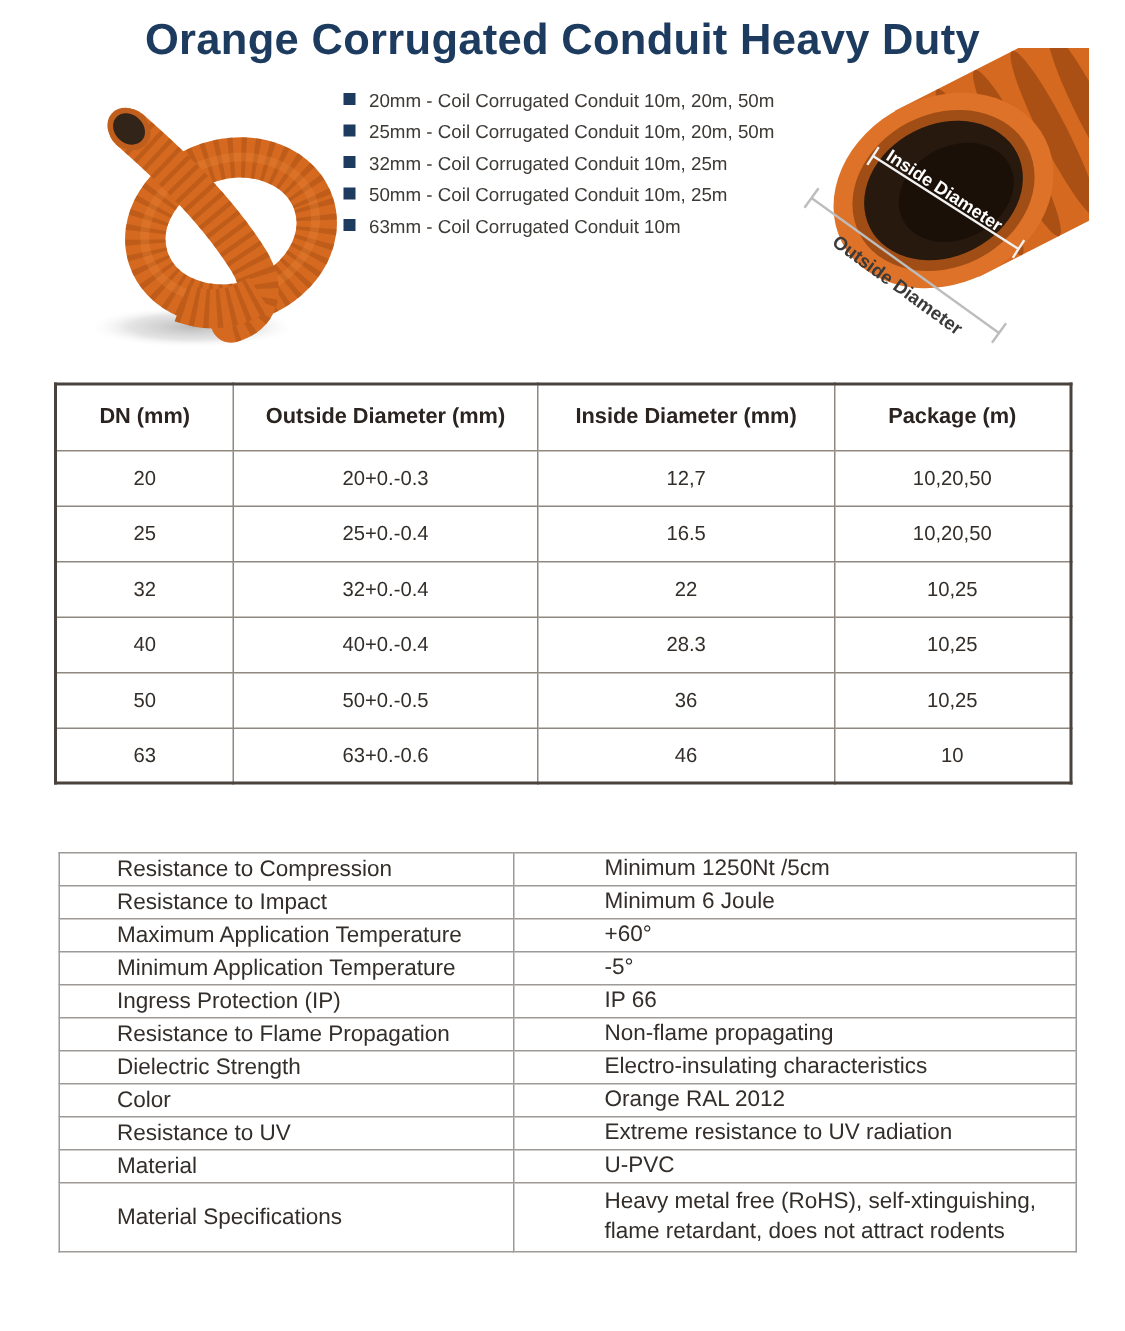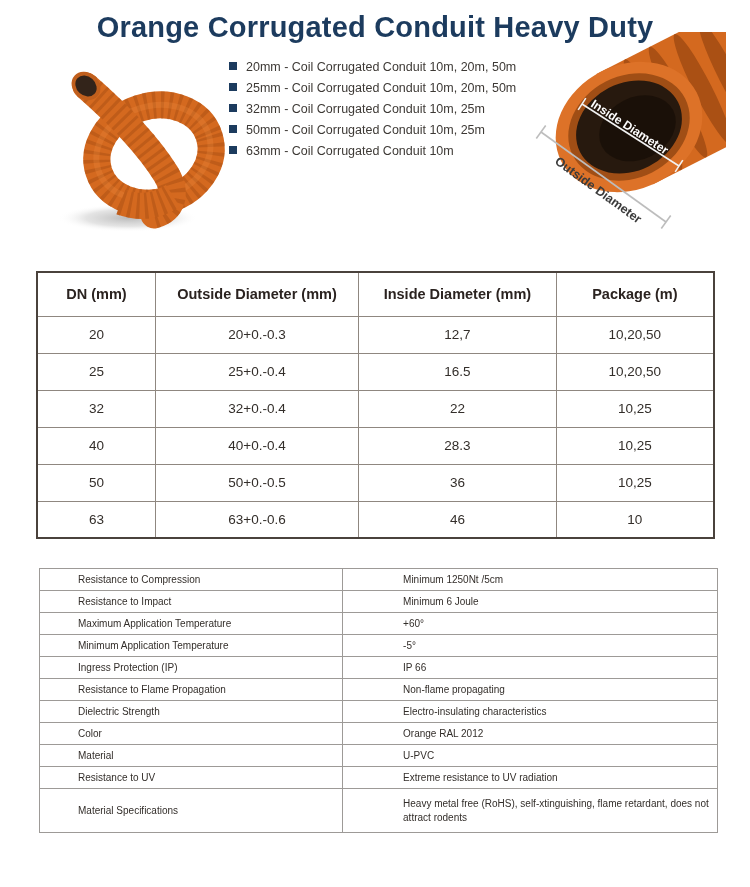--- a/index.html
+++ b/index.html
@@ -26,21 +26,21 @@
   .bullet-list li {
     line-height:21px; font-size:12.5px; color:#3d3935; white-space:nowrap;
   }
   .bullet-sq {
     display:inline-block; width:8px; height:8px; background:#1c3b5e;
     margin-right:9px; vertical-align:1px;
   }
 
   
   .size-table {
-    position:absolute; left:36px; top:271px; width:679px;
+    position:absolute; left:36px; top:255px; width:679px;
     border-collapse:collapse; table-layout:fixed;
   }
   .size-table th, .size-table td {
     border:1px solid #8f8780; text-align:center; vertical-align:middle;
     color:#332e2a; overflow:hidden;
   }
   .size-table th {
     height:44px; font-size:14.5px; font-weight:700; color:#2b2320;
     border-bottom:1px solid #8f8780;
   }
@@ -50,21 +50,21 @@
   .size-table .c2 { width:30.0%; }
   .size-table .c3 { width:29.2%; }
   .size-table .c4 { width:23.3%;margin-left:48px; }
 
   
   .spec-table {
     position:absolute; left:39px; top:568px; width:679px;
     border-collapse:collapse; table-layout:fixed;
   }
   .spec-table td {
-    border:1px solid #9d9a97; font-size:10px; color:#332e2a;
+    border:1px solid #9d9a97; font-size:15px; color:#332e2a;
     height:22px; vertical-align:middle;
   }
   .spec-table td.spec-label { width:44.7%; padding-left:38px; }
   .spec-table td.spec-value { width:55.3%; padding-left:60px; line-height:1.35; }
   .spec-table tr.tall td { height:44px; }
   .spec-table tr.tall td.spec-value { padding-top:2px; padding-bottom:2px; padding-right:6px; }
 
   svg text { font-family:"Liberation Sans", sans-serif; }
 </style>
 </head>
@@ -230,26 +230,26 @@
       </tr>
       <tr>
         <td class="spec-label">Dielectric Strength</td>
         <td class="spec-value">Electro-insulating characteristics</td>
       </tr>
       <tr>
         <td class="spec-label">Color</td>
         <td class="spec-value">Orange RAL 2012</td>
       </tr>
       <tr>
+        <td class="spec-label">Resistance to UV</td>
+        <td class="spec-value">Extreme resistance to UV radiation</td>
+      </tr>
+      <tr>
         <td class="spec-label">Material</td>
         <td class="spec-value">U-PVC</td>
-      </tr>
-      <tr>
-        <td class="spec-label">Resistance to UV</td>
-        <td class="spec-value">Extreme resistance to UV radiation</td>
       </tr>
       <tr class="tall">
         <td class="spec-label">Material Specifications</td>
         <td class="spec-value">Heavy metal free (RoHS), self-xtinguishing, flame retardant, does not attract rodents</td>
       </tr>
     </tbody>
   </table>
 
 </div>
 

